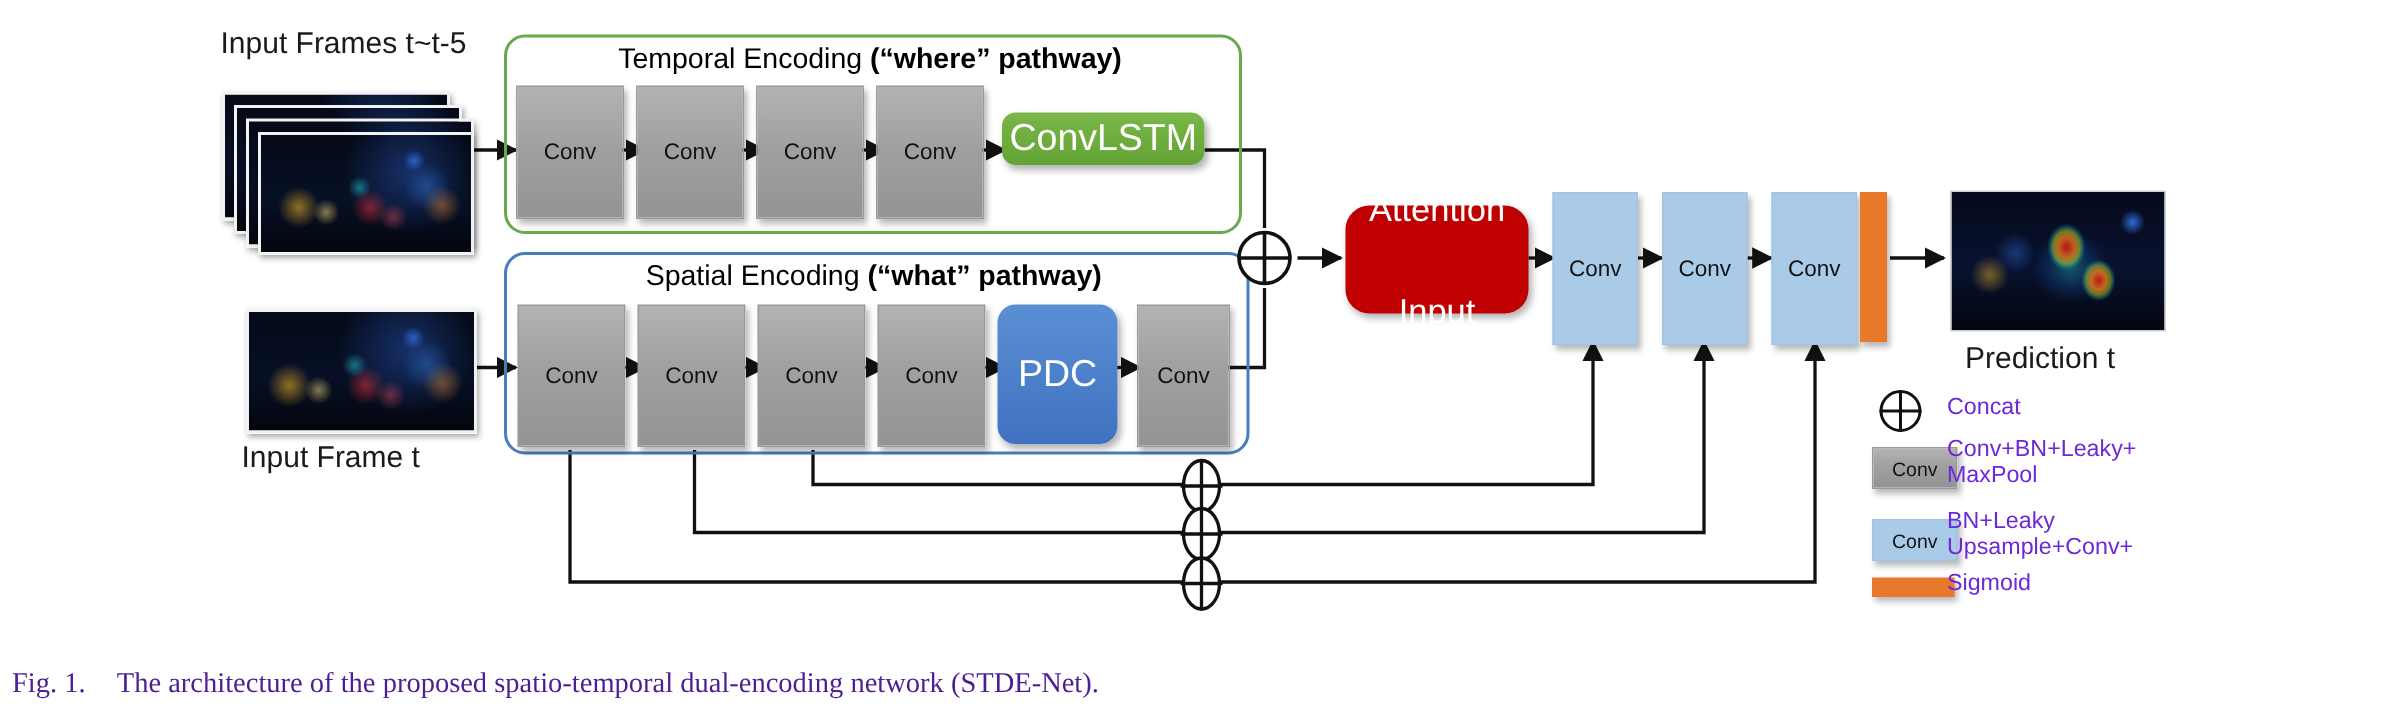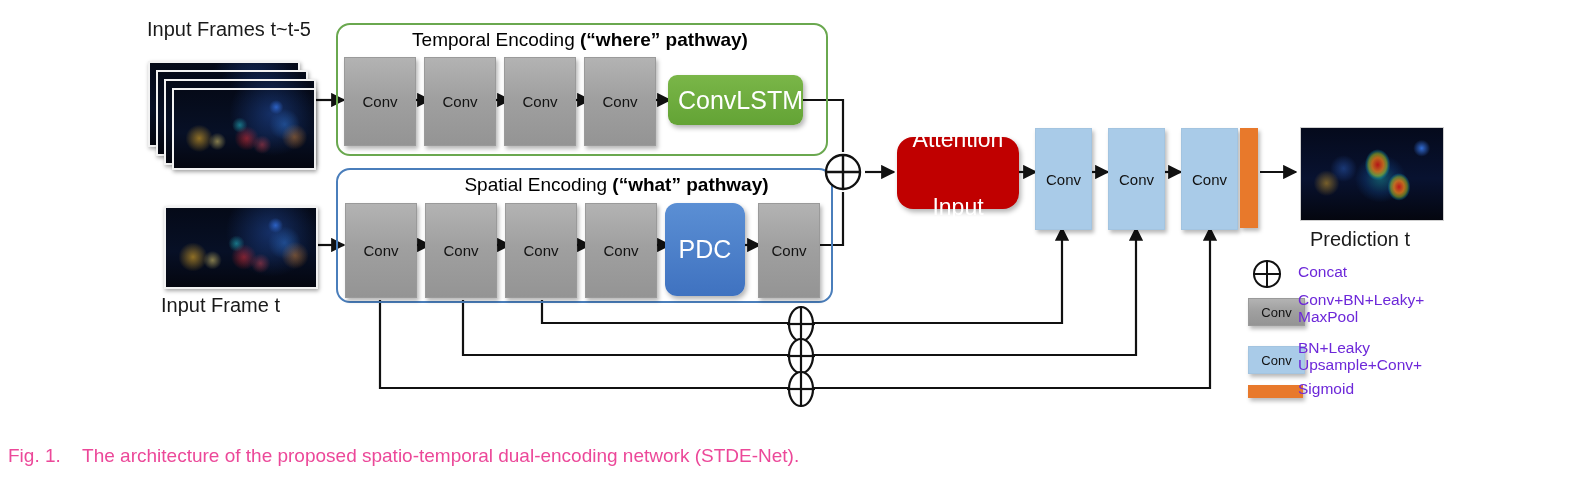--- a/index.html
+++ b/index.html
@@ -119,23 +119,23 @@
       radial-gradient(ellipse 18% 26% at 56% 55%, rgba(30,170,170,0.45) 0%, rgba(20,90,170,0.25) 60%, rgba(0,0,0,0) 100%),
       radial-gradient(circle at 18% 60%, rgba(255,190,40,0.45) 0%, rgba(0,0,0,0) 10%),
       radial-gradient(circle at 85% 22%, rgba(60,130,255,0.8) 0%, rgba(0,0,0,0) 6%),
       radial-gradient(circle at 30% 44%, rgba(60,130,255,0.35) 0%, rgba(0,0,0,0) 12%),
       linear-gradient(180deg,#050a1c 0%, #081230 55%, #04060f 100%);
     border: 1px solid #cfcfcf;
   }
 
   
   .caption {
-    font-family: Liberation Sans, sans-serif;
+    font-family: Liberation Serif, serif;
     font-size: 19px;
-    color: #ec4899;
+    color: #4c1d95;
     white-space: nowrap;
   }
 
   
   .legend-text {
     font-size: 15.5px;
     color: #6d28d9;
     line-height: 1.12;
   }
   svg.lines { position: absolute; left:0; top:0; width:1593px; height:482px; pointer-events:none; }
@@ -213,26 +213,26 @@
   </div>
   <div class="abs convbox" style="left:424px; top:57px; width:70px; height:87px;">
     <span>Conv</span>
   </div>
   <div class="abs convbox" style="left:504px; top:57px; width:70px; height:87px;">
     <span>Conv</span>
   </div>
   <div class="abs convbox" style="left:584px; top:57px; width:70px; height:87px;">
     <span>Conv</span>
   </div>
-  <div class="abs bigbox convlstm" style="left:668px; top:75px; width:135px; height:50px;justify-content:flex-end;">
+  <div class="abs bigbox convlstm" style="left:668px; top:75px; width:135px; height:35px;">
     <span>ConvLSTM</span>
   </div>
 
   <div class="abs frame frame-blue" style="left:336px; top:168px; width:493px; height:131px;"></div>
-  <div class="abs pathway-title" style="left:336px; top:174px; width:493px;margin-left:34px;">
+  <div class="abs pathway-title" style="left:336px; top:174px; width:493px;">
     <span>Spatial Encoding </span><span class="bold">(“what” pathway)</span>
   </div>
 
   <div class="abs convbox" style="left:345px; top:203px; width:70px; height:93px;">
     <span>Conv</span>
   </div>
   <div class="abs convbox" style="left:425px; top:203px; width:70px; height:93px;">
     <span>Conv</span>
   </div>
   <div class="abs convbox" style="left:505px; top:203px; width:70px; height:93px;">

